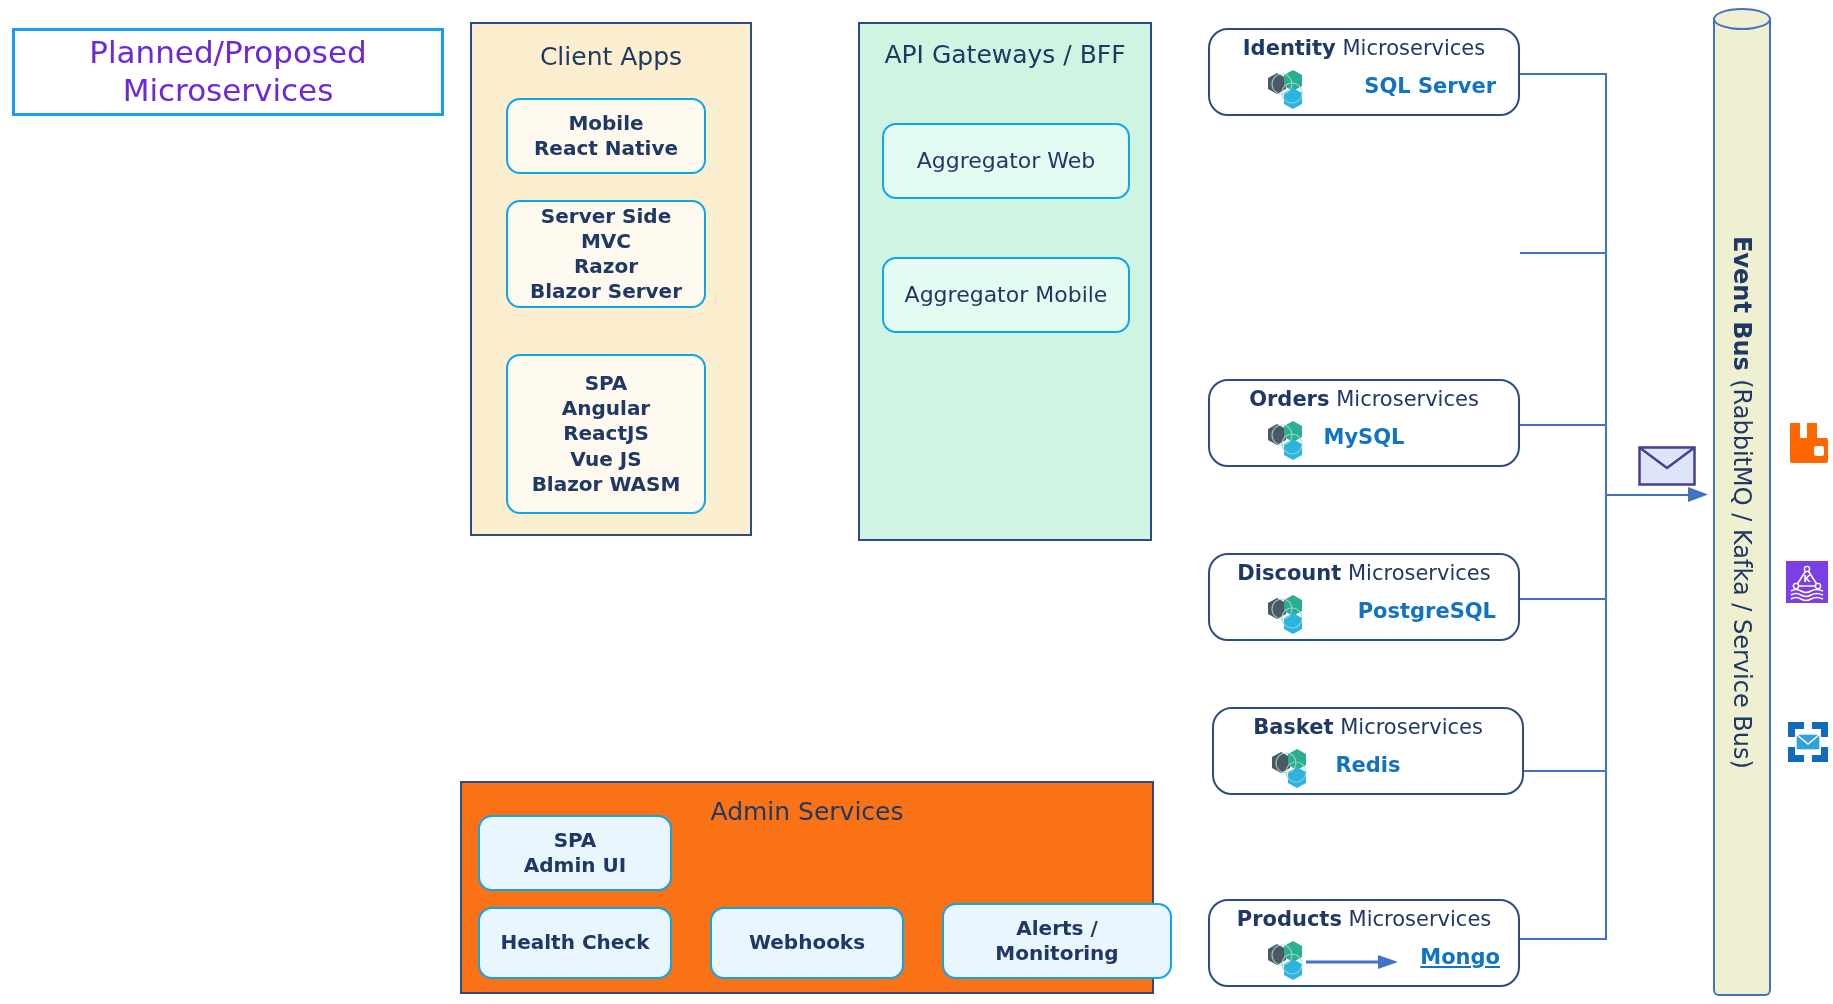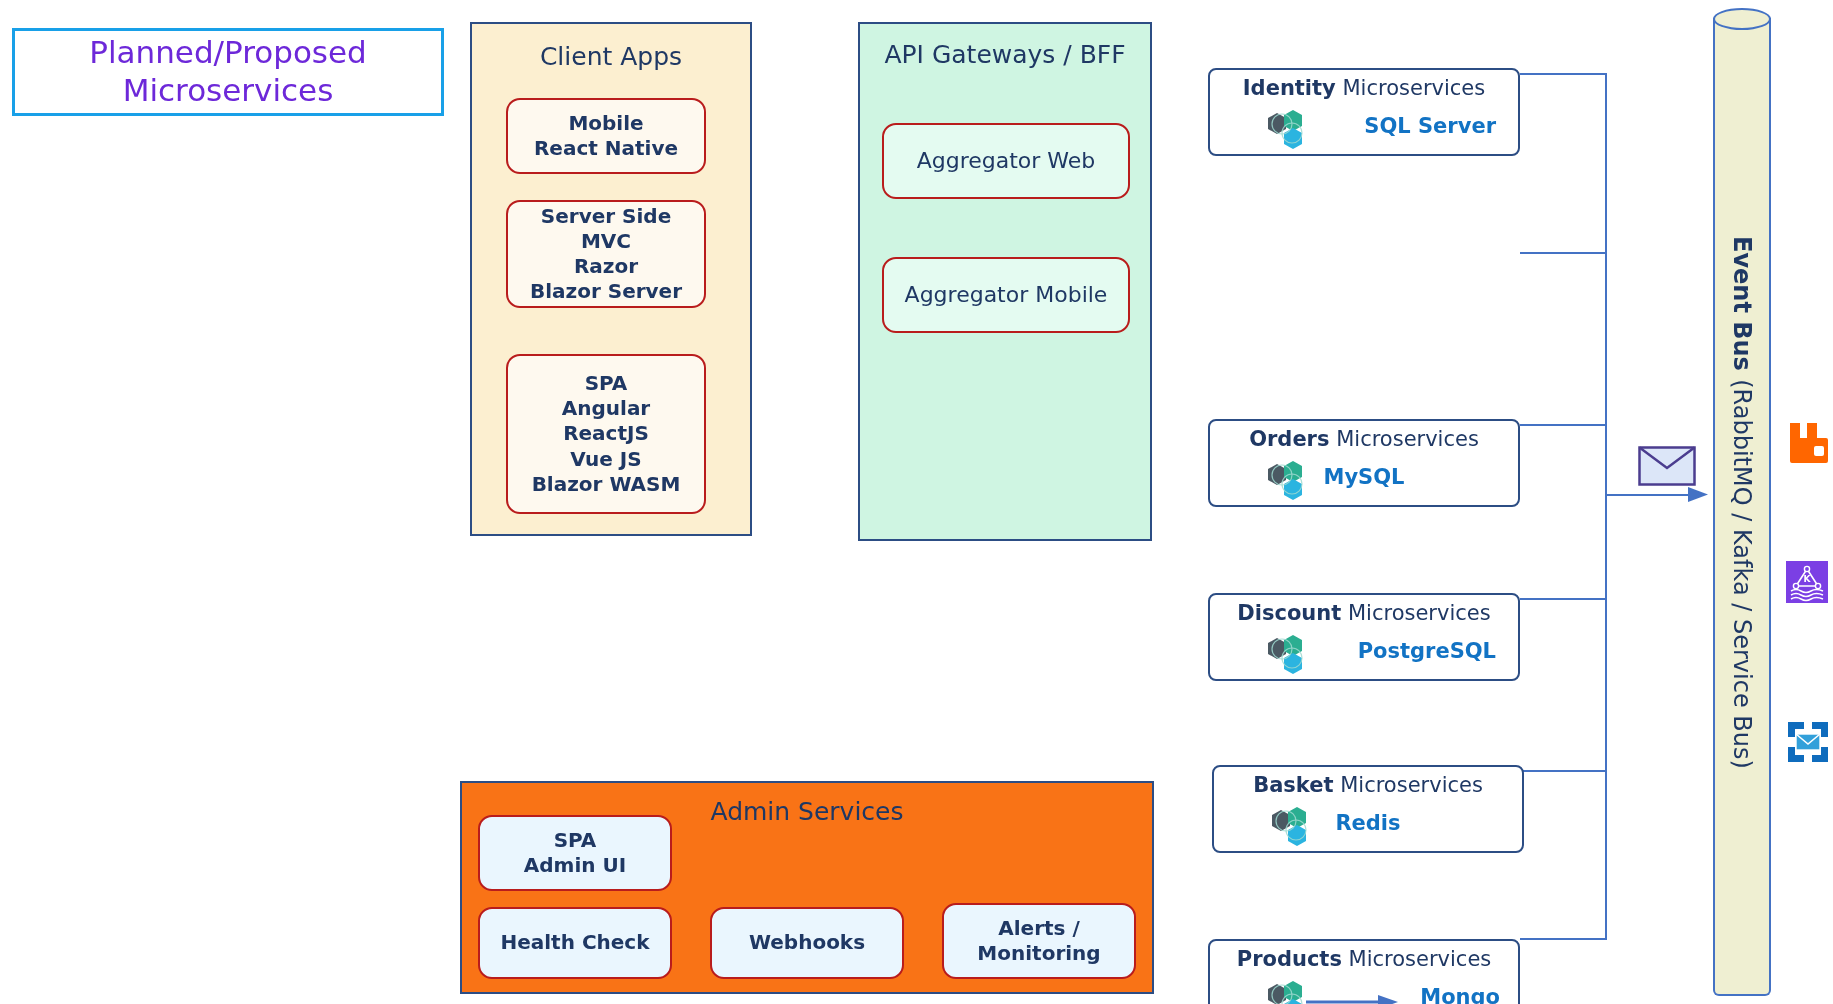--- a/index.html
+++ b/index.html
@@ -48,21 +48,21 @@
     font-weight: 400;
   }
 
   .panel-client { left: 470px; top: 22px; width: 282px; height: 514px; background: #FCEFD0; }
   .panel-api    { left: 858px; top: 22px; width: 294px; height: 519px; background: #CFF5E2; }
   .panel-admin  { left: 460px; top: 781px; width: 694px; height: 213px; background: #f97316; }
 
   
   .card {
     position: absolute;
-    border: 2px solid #b91c1c;
+    border: 2px solid #0ea5e9;
     border-radius: 14px;
     display: flex;
     flex-direction: column;
     align-items: center;
     justify-content: center;
     text-align: center;
     color: #1F3864;
     line-height: 1.26;
   }
   .card .card-head { font-weight: bold; font-size: 20px; }
@@ -72,23 +72,22 @@
   .card-mint  { background: #E4FBF1; font-size: 22px; }
   .card-ice   { background: #EAF6FE; }
 
   .card-mint .card-head { font-weight: 400; font-size: 22px; }
 
   
   .ms {
     position: absolute;
     width: 312px; height: 88px;
     border: 2px solid #2C4D84;
-    border-radius: 8px;
+    border-radius: 20px;
     background: #ffffff;
-    margin-top: 40px;
   }
   .ms-title {
     position: absolute;
     left: 0; right: 0; top: 6px;
     text-align: center;
     color: #1F3864;
     font-size: 21px;
     white-space: nowrap;
   }
   .ms-title b { font-weight: bold; }
@@ -233,21 +232,21 @@
     </div>
 
     <div class="card card-ice" style="left:16px; top:124px; width:194px; height:72px;">
       <div class="card-head">Health Check</div>
     </div>
 
     <div class="card card-ice" style="left:248px; top:124px; width:194px; height:72px;justify-content:center;">
       <div class="card-head">Webhooks</div>
     </div>
 
-    <div class="card card-ice" style="left:480px; top:120px; width:194px; height:76px;">
+    <div class="card card-ice" style="left:480px; top:120px; width:230px; height:76px;">
       <div class="card-head">Alerts /</div>
       <div class="card-head">Monitoring</div>
     </div>
   </div>
 
   <div class="hline" style="left:1520px; top:73px;  width:87px;"></div>
   <div class="hline" style="left:1520px; top:252px; width:87px;"></div>
   <div class="hline" style="left:1520px; top:424px; width:87px;"></div>
   <div class="hline" style="left:1520px; top:598px; width:87px;"></div>
   <div class="hline" style="left:1520px; top:770px; width:87px;"></div>
@@ -295,21 +294,21 @@
     <svg class="ms-icon" viewBox="0 0 56 42">
       <polygon points="14,8 23,3 32,8 32,19 23,24 14,19" fill="#4B5963"></polygon>
       <polygon points="30,5 39,0 48,5 48,16 39,21 30,16" fill="#2BAE91"></polygon>
       <polygon points="30,23 39,18 48,23 48,34 39,39 30,34" fill="#2BB4E0"></polygon>
       <circle cx="28" cy="14" r="10" fill="none" stroke="#9fd9d0" stroke-width="1.2" opacity="0.85"></circle>
       <circle cx="38" cy="23" r="10" fill="none" stroke="#9fd9d0" stroke-width="1.2" opacity="0.85"></circle>
     </svg>
     <div class="ms-db">PostgreSQL</div>
   </div>
 
-  <div class="ms" style="left:1212px; top:725px;">
+  <div class="ms" style="left:1212px; top:707px;">
     <div class="ms-title"><b>Basket</b> <span>Microservices</span></div>
     <svg class="ms-icon" viewBox="0 0 56 42">
       <polygon points="14,8 23,3 32,8 32,19 23,24 14,19" fill="#4B5963"></polygon>
       <polygon points="30,5 39,0 48,5 48,16 39,21 30,16" fill="#2BAE91"></polygon>
       <polygon points="30,23 39,18 48,23 48,34 39,39 30,34" fill="#2BB4E0"></polygon>
       <circle cx="28" cy="14" r="10" fill="none" stroke="#9fd9d0" stroke-width="1.2" opacity="0.85"></circle>
       <circle cx="38" cy="23" r="10" fill="none" stroke="#9fd9d0" stroke-width="1.2" opacity="0.85"></circle>
     </svg>
     <div class="ms-db centered">Redis</div>
   </div>

